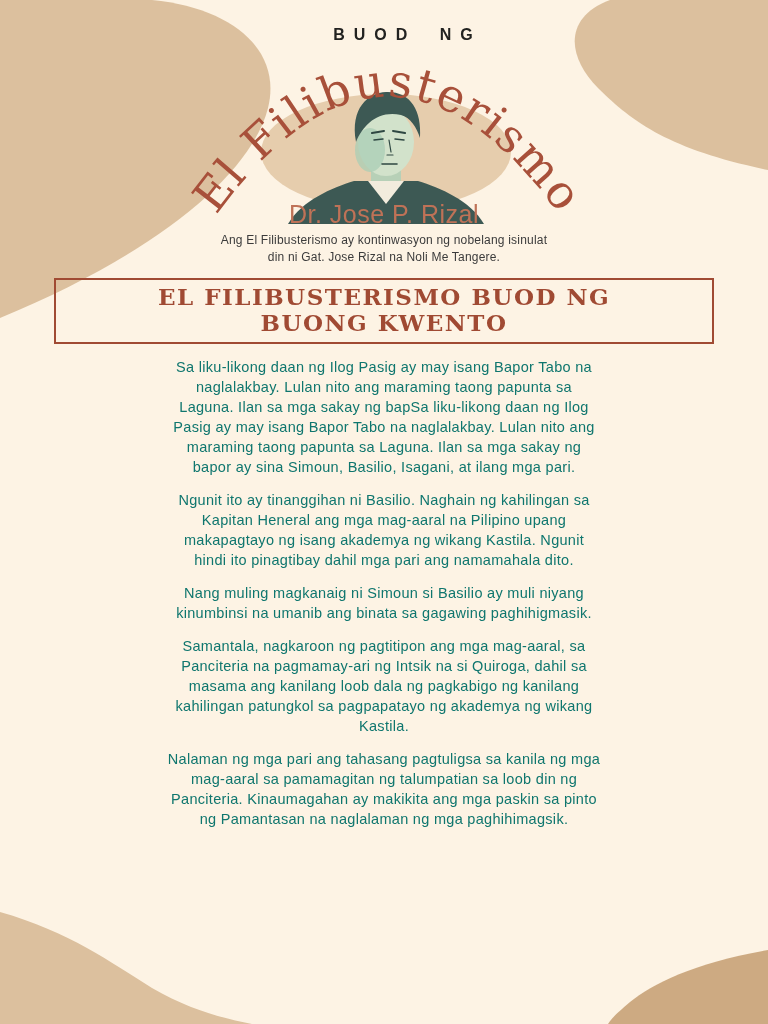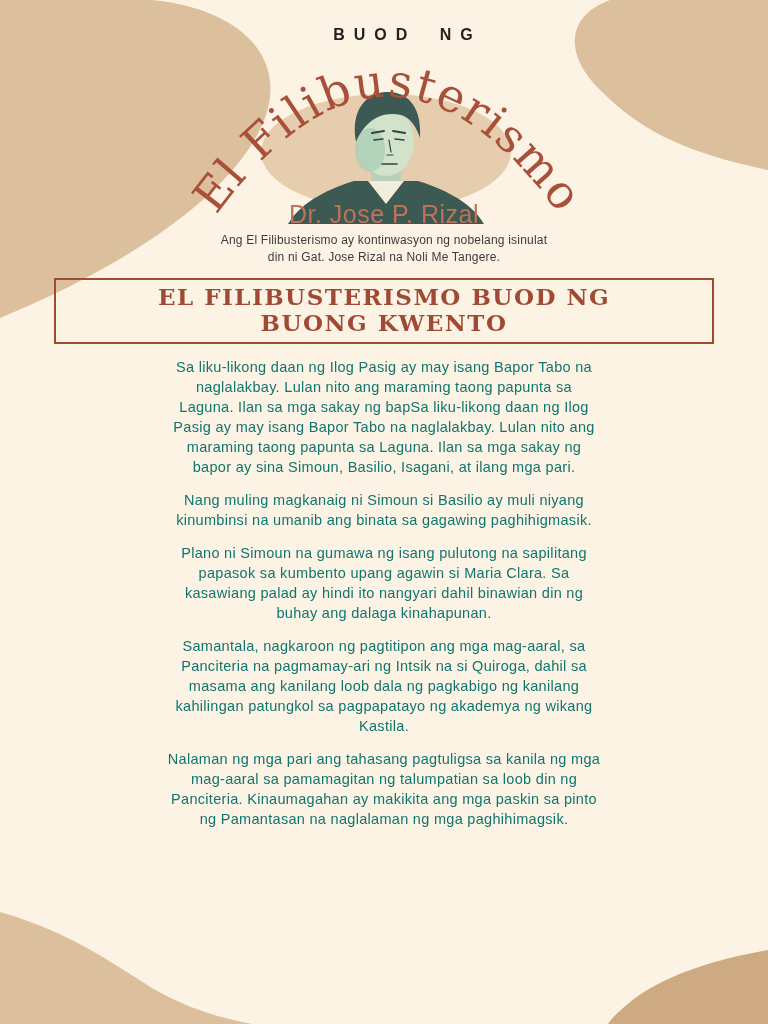--- a/index.html
+++ b/index.html
@@ -112,26 +112,26 @@
       <h1 class="heading">EL FILIBUSTERISMO BUOD NG
 BUONG KWENTO</h1>
     </div>
 
     <p class="body-p">Sa liku-likong daan ng Ilog Pasig ay may isang Bapor Tabo na
 naglalakbay. Lulan nito ang maraming taong papunta sa
 Laguna. Ilan sa mga sakay ng bapSa liku-likong daan ng Ilog
 Pasig ay may isang Bapor Tabo na naglalakbay. Lulan nito ang
 maraming taong papunta sa Laguna. Ilan sa mga sakay ng
 bapor ay sina Simoun, Basilio, Isagani, at ilang mga pari.</p>
+    <p class="body-p">Ngunit ito ay tinanggihan ni Basilio. Naghain ng kahilingan sa
+Kapitan Heneral ang mga mag-aaral na Pilipino upang
+makapagtayo ng isang akademya ng wikang Kastila. Ngunit
+hindi ito pinagtibay dahil mga pari ang namamahala dito.</p>
     <p class="body-p">Nang muling magkanaig ni Simoun si Basilio ay muli niyang
 kinumbinsi na umanib ang binata sa gagawing paghihigmasik.</p>
-    <p class="body-p">Plano ni Simoun na gumawa ng isang pulutong na sapilitang
-papasok sa kumbento upang agawin si Maria Clara. Sa
-kasawiang palad ay hindi ito nangyari dahil binawian din ng
-buhay ang dalaga kinahapunan.</p>
     <p class="body-p">Samantala, nagkaroon ng pagtitipon ang mga mag-aaral, sa
 Panciteria na pagmamay-ari ng Intsik na si Quiroga, dahil sa
 masama ang kanilang loob dala ng pagkabigo ng kanilang
 kahilingan patungkol sa pagpapatayo ng akademya ng wikang
 Kastila.</p>
     <p class="body-p">Nalaman ng mga pari ang tahasang pagtuligsa sa kanila ng mga
 mag-aaral sa pamamagitan ng talumpatian sa loob din ng
 Panciteria. Kinaumagahan ay makikita ang mga paskin sa pinto
 ng Pamantasan na naglalaman ng mga paghihimagsik.</p>
   </div>

